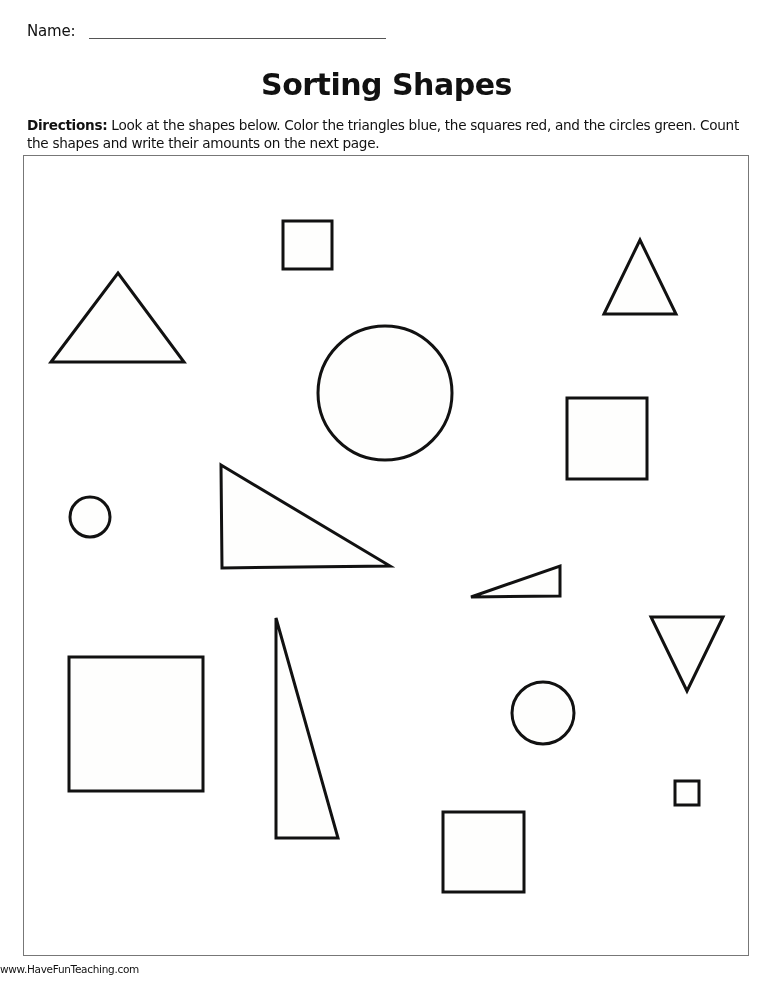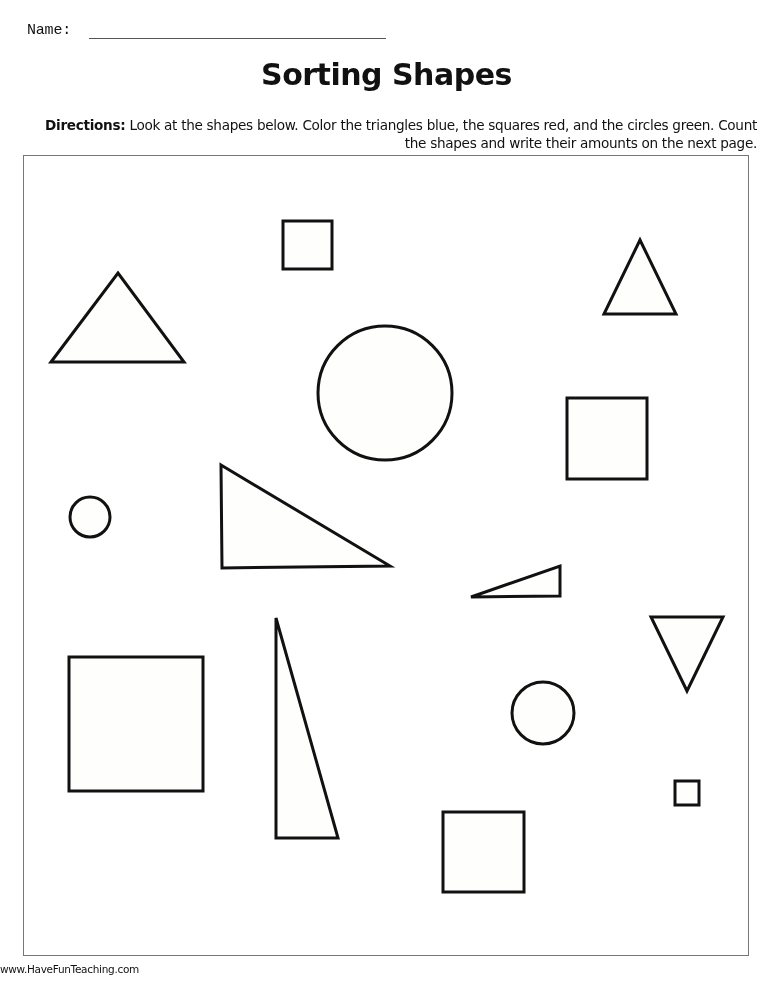--- a/index.html
+++ b/index.html
@@ -1,24 +1,24 @@
 <!DOCTYPE html>
 <html><head>
   <meta charset="utf-8">
   <style>
     html, body { margin: 0; padding: 0; background: #ffffff; }
     body { width: 773px; height: 1000px; position: relative; overflow: hidden;
            font-family: "DejaVu Sans", sans-serif; color: #111; }
     .name-row { position: absolute; left: 27px; top: 22px; display: flex; align-items: flex-end; }
-    .name-label { font-size: 15px; letter-spacing: -0.2px; font-family: Liberation Mono, monospace; }
+    .name-label { font-size: 15px; letter-spacing: -0.2px; }
     .name-line { position: absolute; left: 89px; top: 38px; width: 297px; height: 0; border-top: 1px solid #555; }
-    .title { position: absolute; left: 0; width: 773px; top: 57px; text-align: center;
+    .title { position: absolute; left: 0; width: 773px; top: 67px; text-align: center;
              font-size: 30px; font-weight: bold; letter-spacing: -0.5px; }
     .directions { position: absolute; left: 27px; top: 116px; width: 730px;
-                  font-size: 13.6px; line-height: 18px; letter-spacing: -0.3px; text-align: right; }
+                  font-size: 13.6px; line-height: 18px; letter-spacing: -0.3px; }
     .directions b { font-weight: bold; }
     .frame { position: absolute; left: 23px; top: 155px; width: 726px; height: 801px;
              border: 1px solid #777; box-sizing: border-box; }
     svg.shapes { position: absolute; left: 0; top: 0; }
     .footer { position: absolute; left: 0; width: 773px; top: 963px; text-align: left;
               font-size: 10.5px; letter-spacing: -0.3px; }
   </style>
 </head>
 <body>
 

